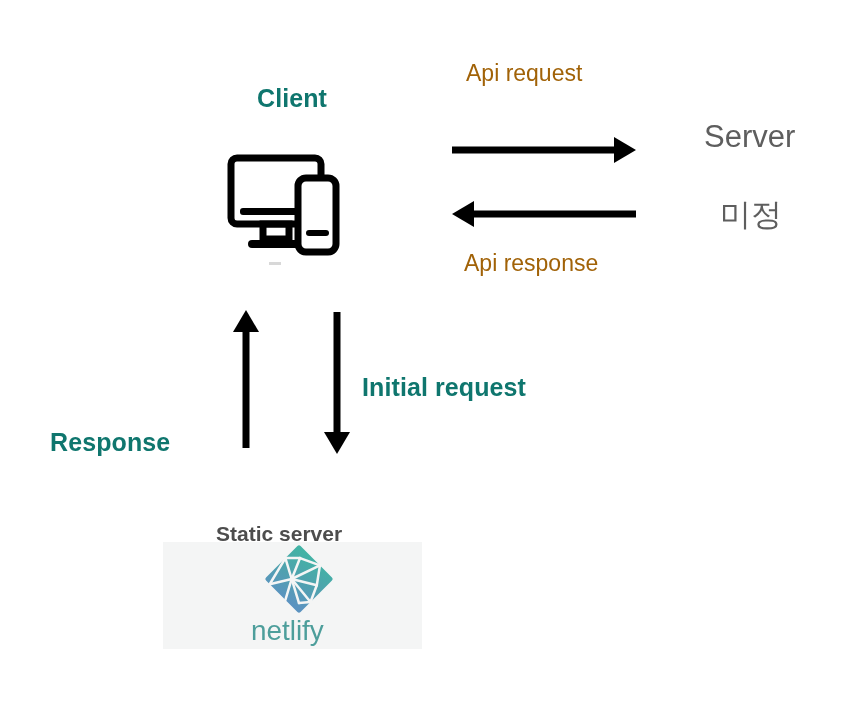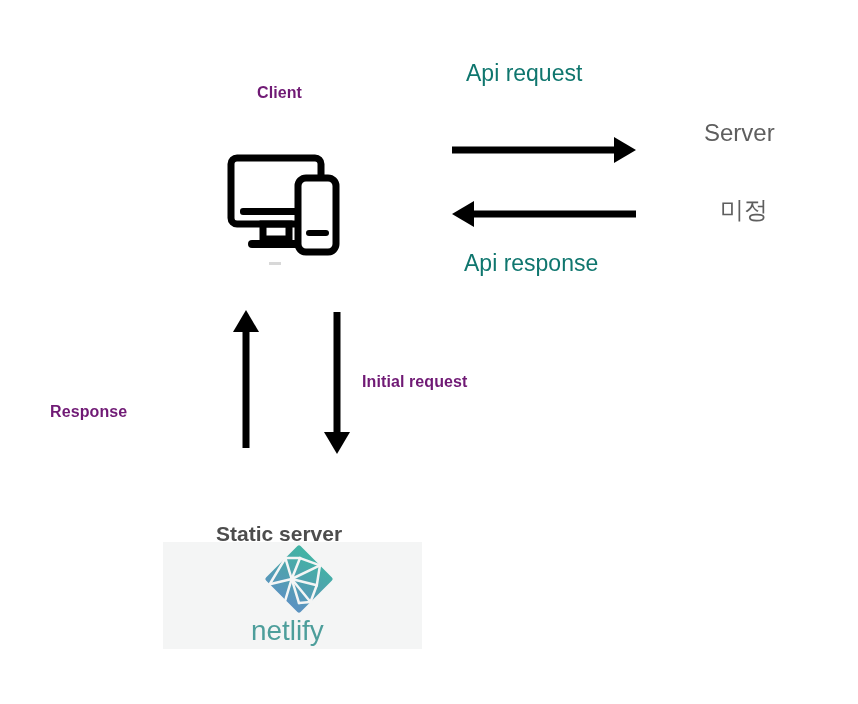--- a/index.html
+++ b/index.html
@@ -15,35 +15,35 @@
     width: 858px;
     height: 704px;
     background: #ffffff;
     overflow: hidden;
   }
   .abs { position: absolute; }
 
   
   .label-bold {
     font-weight: bold;
-    color: #701a75;
-    font-size: 16px;
+    color: #0f766e;
+    font-size: 25px;
     letter-spacing: 0.1px;
     white-space: pre;
   }
   .label-reg {
     font-weight: normal;
-    color: #0f766e;
+    color: #a16207;
     font-size: 23px;
     white-space: pre;
   }
   .label-big {
     font-weight: normal;
     color: #5e5e5e;
-    font-size: 24px;
+    font-size: 31px;
     white-space: pre;
   }
   .label-dark {
     font-weight: bold;
     color: #4d4d4d;
     font-size: 21px;
     white-space: pre;
   }
   .two-line { line-height: 1.35; }
 

